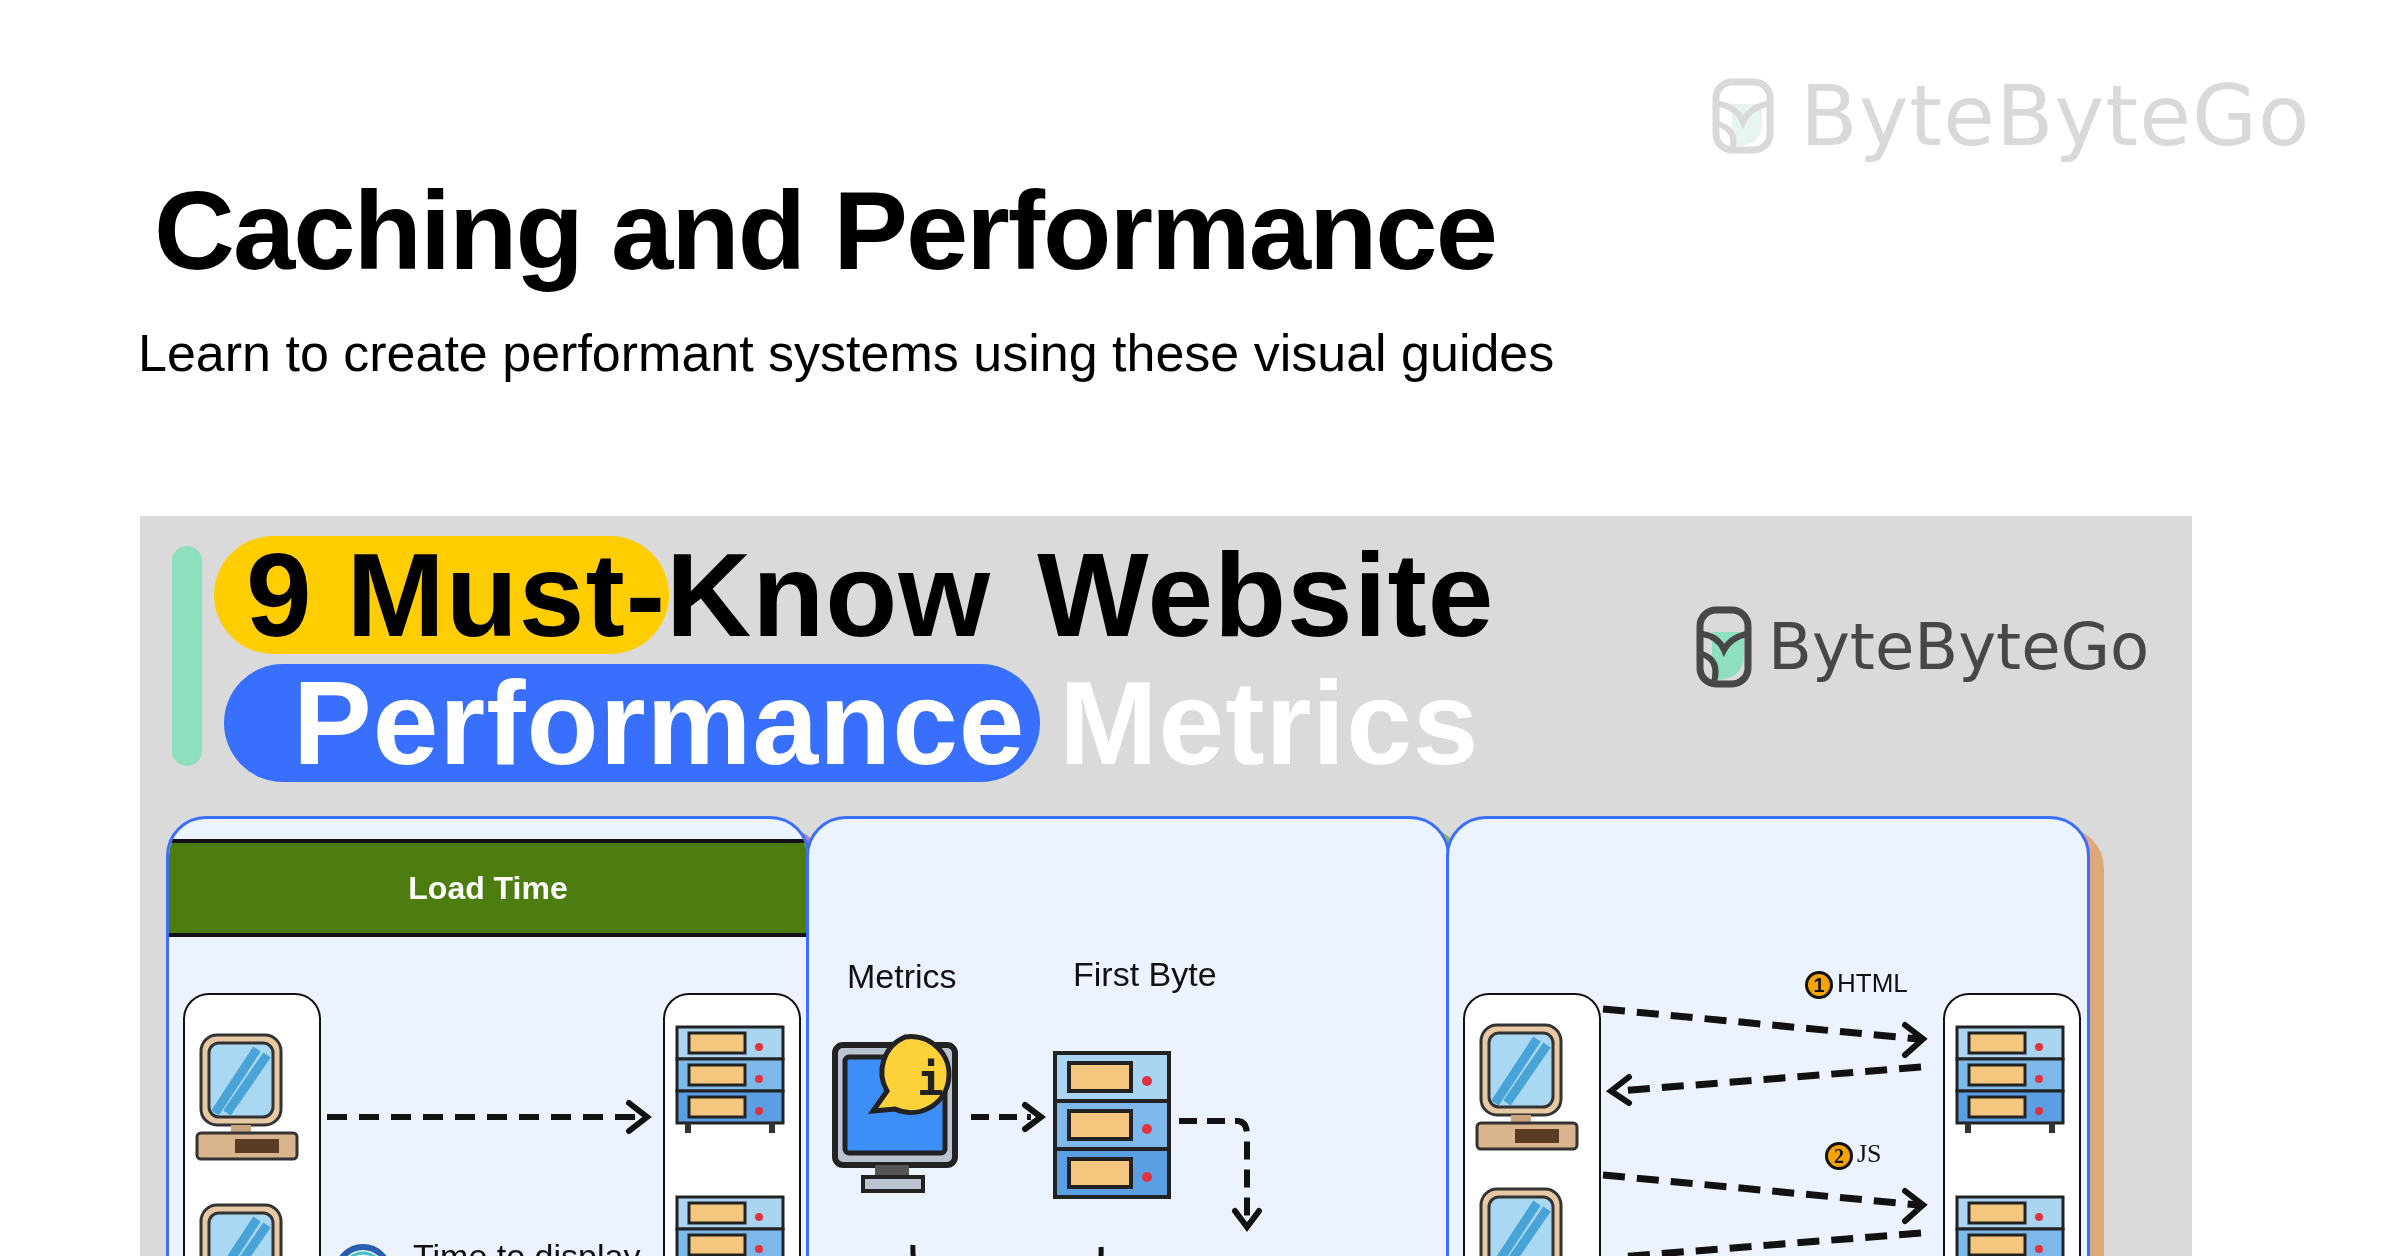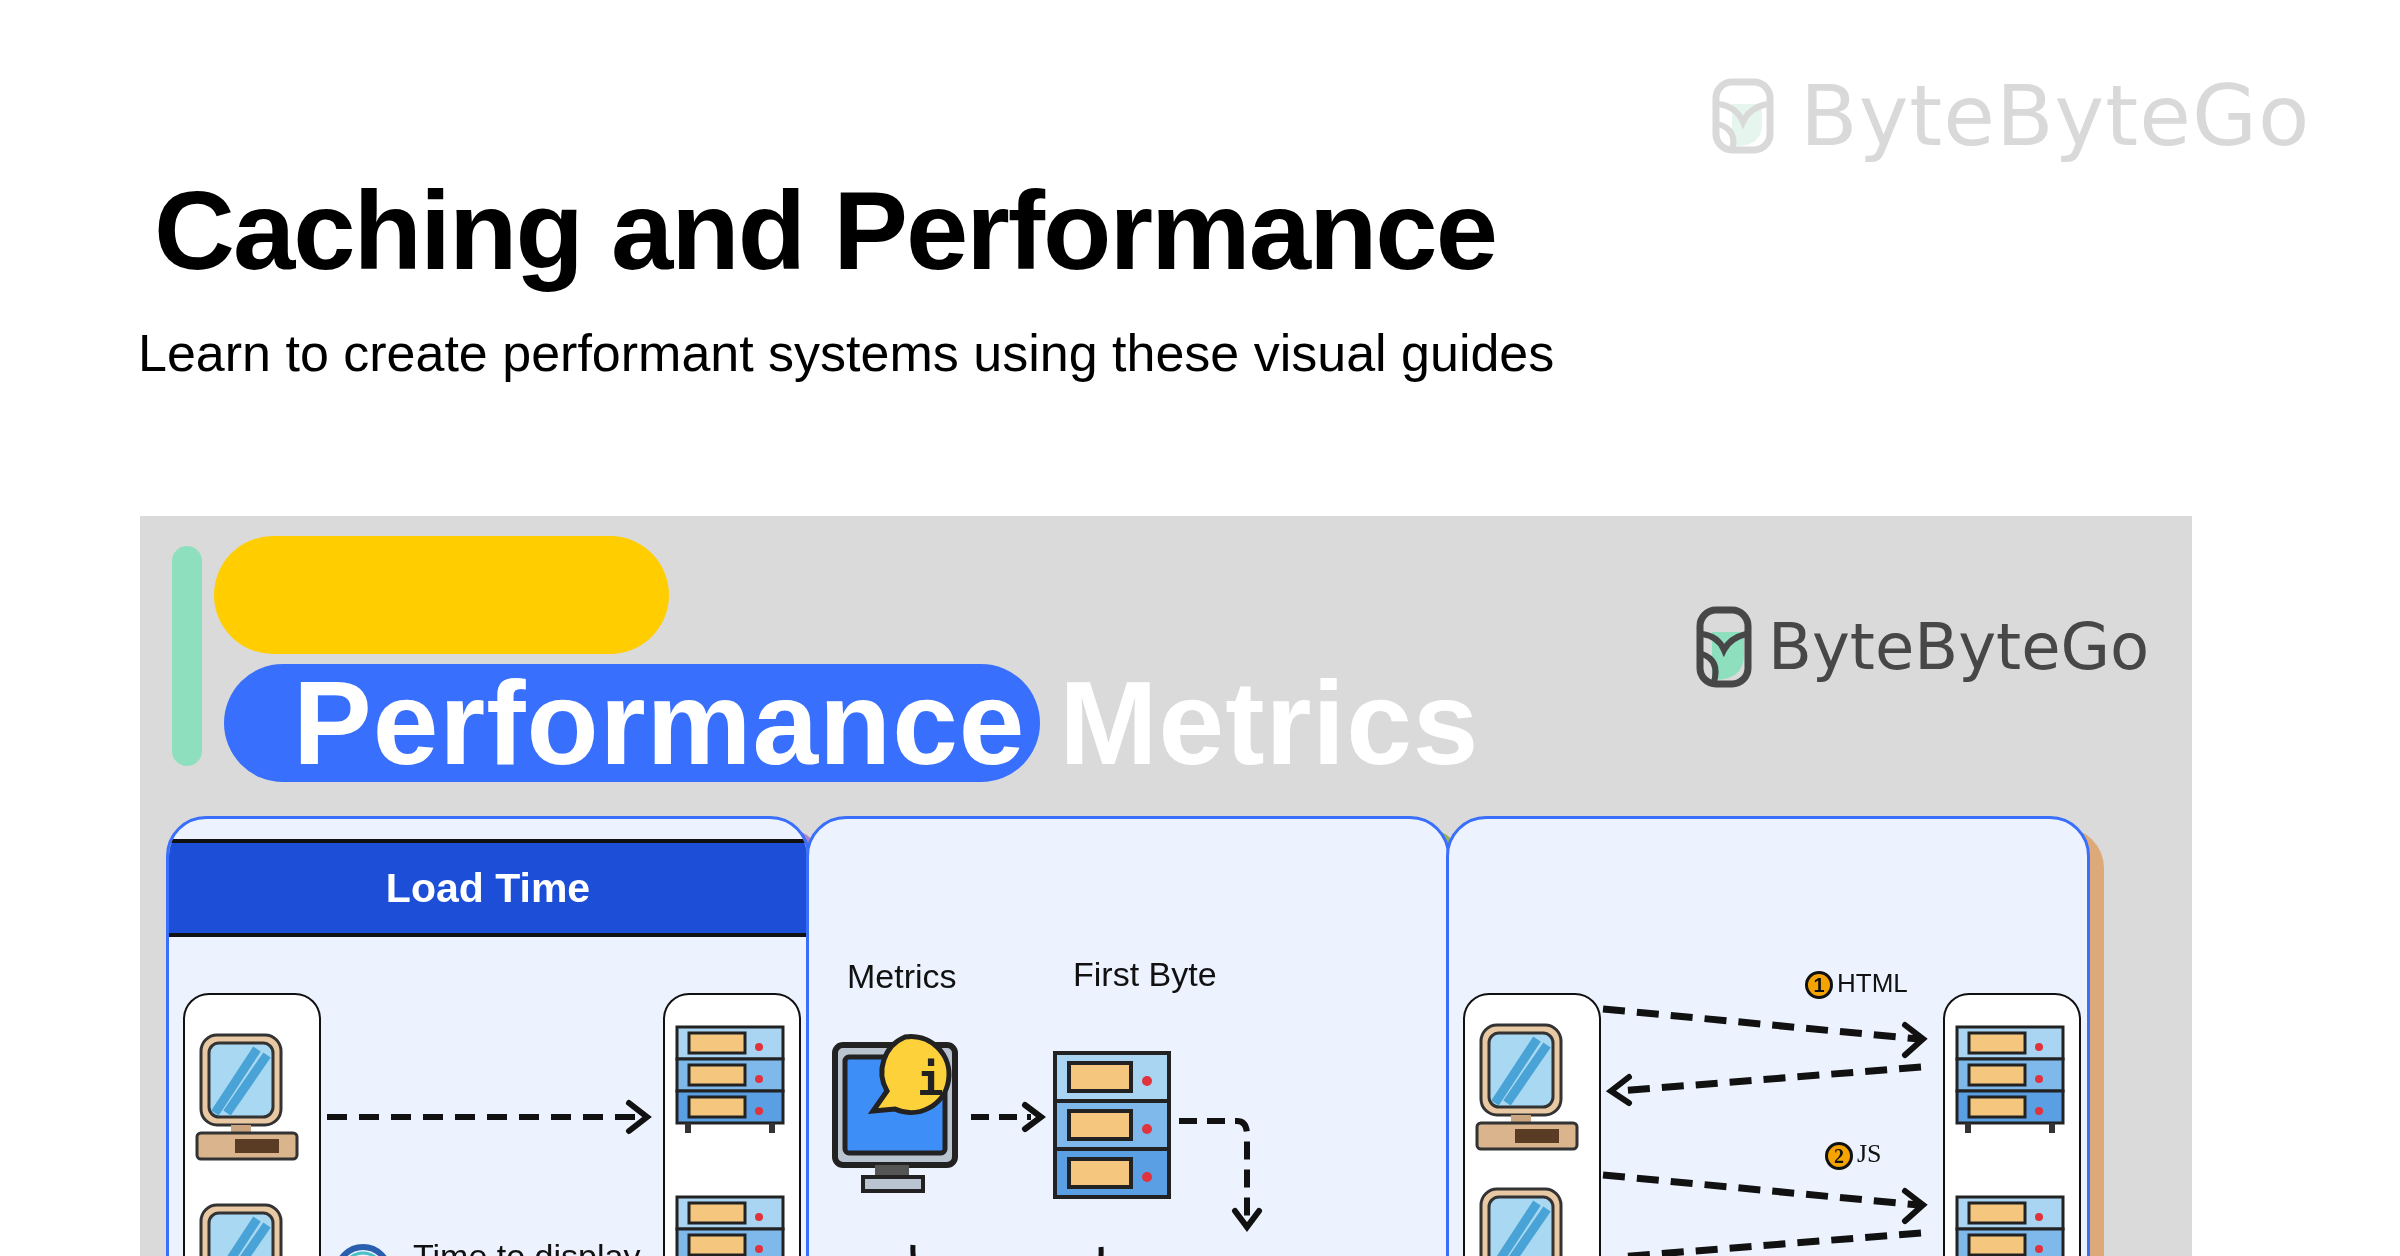--- a/index.html
+++ b/index.html
@@ -15,21 +15,21 @@
   .hl-blue { position:absolute; left:84px; top:148px; width:816px; height:118px; border-radius:60px; background:#386ffd; }
   .headline-1 { position:absolute; left:106px; top:20px; font-size:118px; font-weight:700; line-height:118px; white-space:nowrap; letter-spacing:1px; }
   .headline-1 .w { margin-left:46px; }
   .headline-2 { position:absolute; left:108px; top:150px; font-size:118px; font-weight:700; line-height:114px; color:#fff; white-space:nowrap; letter-spacing:1px;margin-left:45px; }
   .inner-logo { position:absolute; left:1556px; top:90px; display:flex; align-items:center; gap:16px; }
   .inner-logo .il-text { font-family:"DejaVu Sans", sans-serif; font-size:64px; color:#474747; }
 
   .card { position:absolute; top:300px; width:644px; height:520px; }
   .card .shadow { position:absolute; left:10px; top:12px; right:-14px; bottom:0; border-radius:40px 40px 0 0; }
   .card .body { position:absolute; left:0; top:0; right:0; bottom:0; background:#ecf2fe; border:3px solid #3a6ffc; border-radius:40px 40px 0 0; overflow:hidden; }
-  .card .head { position:absolute; left:0; right:0; top:20px; height:90px; background:#1d4ed8; border-top:4px solid #111; border-bottom:4px solid #111; display:flex; align-items:center; justify-content:center; color:#fff; font-size:41px; font-weight:700; }
+  .card .head { position:absolute; left:0; right:0; top:20px; height:90px; background:#4d7c0f; border-top:4px solid #111; border-bottom:4px solid #111; display:flex; align-items:center; justify-content:center; color:#fff; font-size:32px; font-weight:700; }
   .col-box { position:absolute; top:174px; width:134px; height:400px; background:#fff; border:2.5px solid #111; border-radius:26px; }
   .label { position:absolute; font-size:34px; color:#111; white-space:nowrap; line-height:1.15; }
   .num-badge { display:inline-flex; width:28px; height:28px; border-radius:50%; background:#f4a300; border:3px solid #111; align-items:center; justify-content:center; font-size:20px; font-weight:700; margin-right:4px; vertical-align:middle; box-sizing:border-box; }
   svg { display:block; }
 </style>
 </head>
 <body>
 
 <div class="watermark">
   <svg width="62" height="76" viewBox="0 0 62 76">
@@ -41,20 +41,23 @@
   <span class="wm-text">ByteByteGo</span>
 </div>
 
 <h1 class="page-title">Caching and Performance</h1>
 <p class="page-subtitle">Learn to create performant systems using these visual guides</p>
 
 <div class="frame">
   <div class="accent-bar"></div>
   <div class="hl-yellow"></div>
   <div class="hl-blue"></div>
+  <div class="headline-1">
+    <span>9 Must-Know</span><span class="w">Website</span>
+  </div>
   <div class="headline-2">Performance Metrics</div>
 
   <div class="inner-logo">
     <svg width="56" height="82" viewBox="0 0 56 82">
       <path d="M16 26 h32 v22 q0 26 -30 26 h-2 z" fill="#8ddfbd"></path>
       <rect x="4" y="4" width="48" height="74" rx="16" fill="none" stroke="#474747" stroke-width="7"></rect>
       <path d="M6 28 q16 2 22 16 q6 -12 22 -16" fill="none" stroke="#474747" stroke-width="6"></path>
       <path d="M6 48 q18 6 12 28" fill="none" stroke="#474747" stroke-width="6"></path>
     </svg>
     <span class="il-text">ByteByteGo</span>

